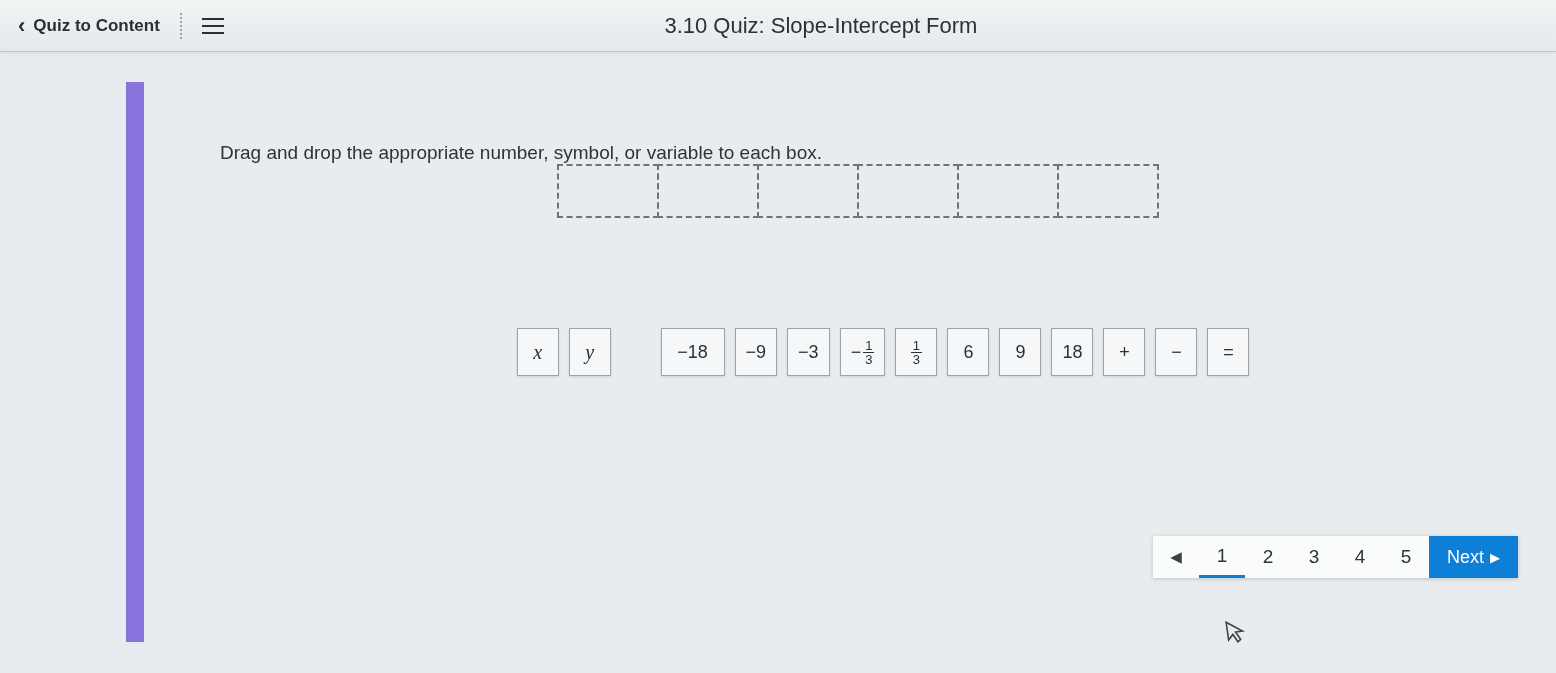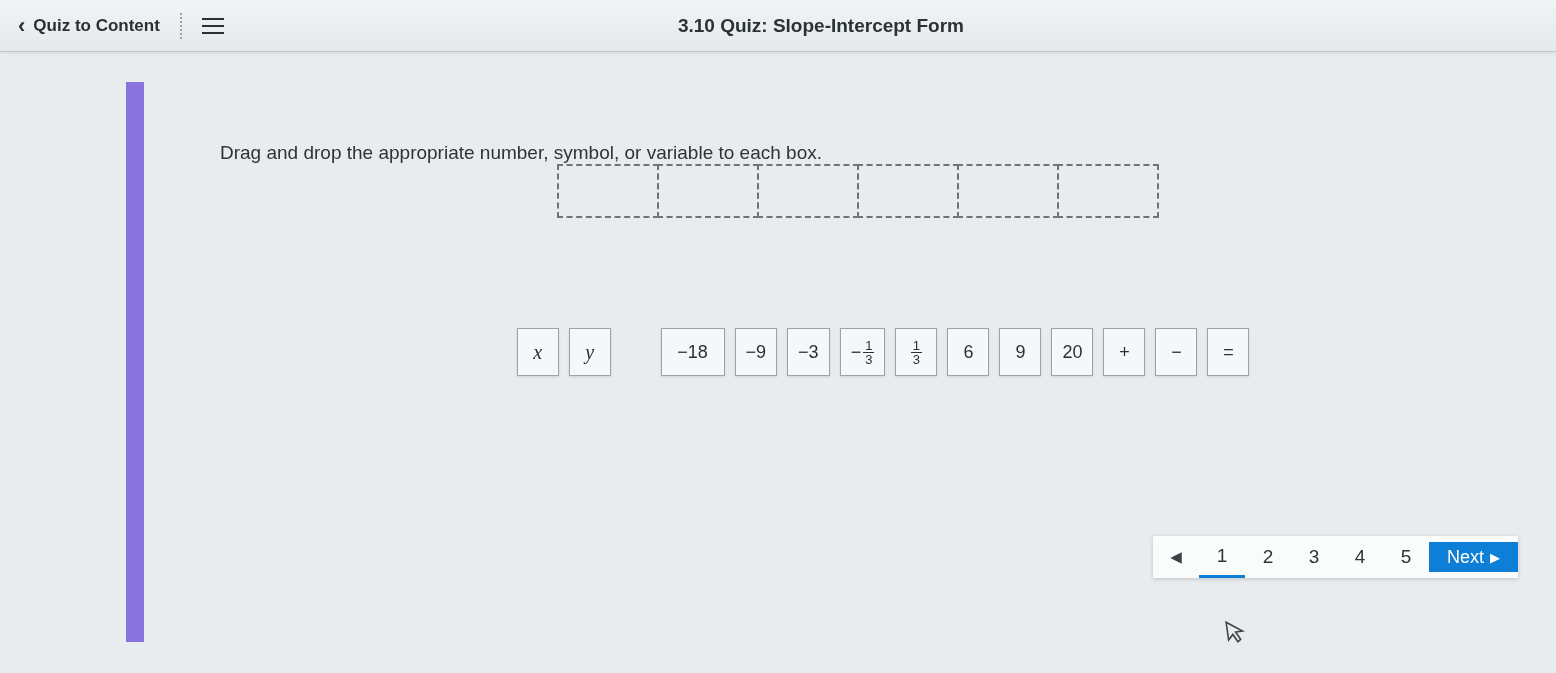--- a/index.html
+++ b/index.html
@@ -48,22 +48,22 @@
     }
     .menu-icon span {
       height: 2px;
       background: #2a2f33;
       width: 100%;
       display: block;
     }
     .title {
       flex: 1;
       text-align: center;
-      font-size: 19px;
-      font-weight: 700;
+      font-size: 22px;
+      font-weight: 400;
       color: #2b3236;
       margin-left: -120px;
     }
     .content-wrap {
       position: relative;
       padding: 30px 0 0 110px;
       height: calc(100% - 52px);
     }
     .side-bar {
       position: absolute;
@@ -163,21 +163,21 @@
       font-size: 19px;
       color: #2e3539;
       cursor: pointer;
     }
     .pager .pg.active {
       border-bottom: 3px solid #0e7fd6;
     }
     .pager .next-btn {
       background: #0e7fd6;
       color: #fff;
-      height: 30px;
+      height: 42px;
       padding: 0 18px;
       display: flex;
       align-items: center;
       font-size: 18px;
       cursor: pointer;
       gap: 6px;
     }
     .pager .next-btn .tri {
       font-size: 13px;
     }
@@ -253,21 +253,21 @@
             <span class="den">3</span>
           </span>
         </div>
         <div class="tile">
           <span>6</span>
         </div>
         <div class="tile">
           <span>9</span>
         </div>
         <div class="tile">
-          <span>20</span>
+          <span>18</span>
         </div>
         <div class="tile">
           <span>+</span>
         </div>
         <div class="tile">
           <span>−</span>
         </div>
         <div class="tile">
           <span>=</span>
         </div>

